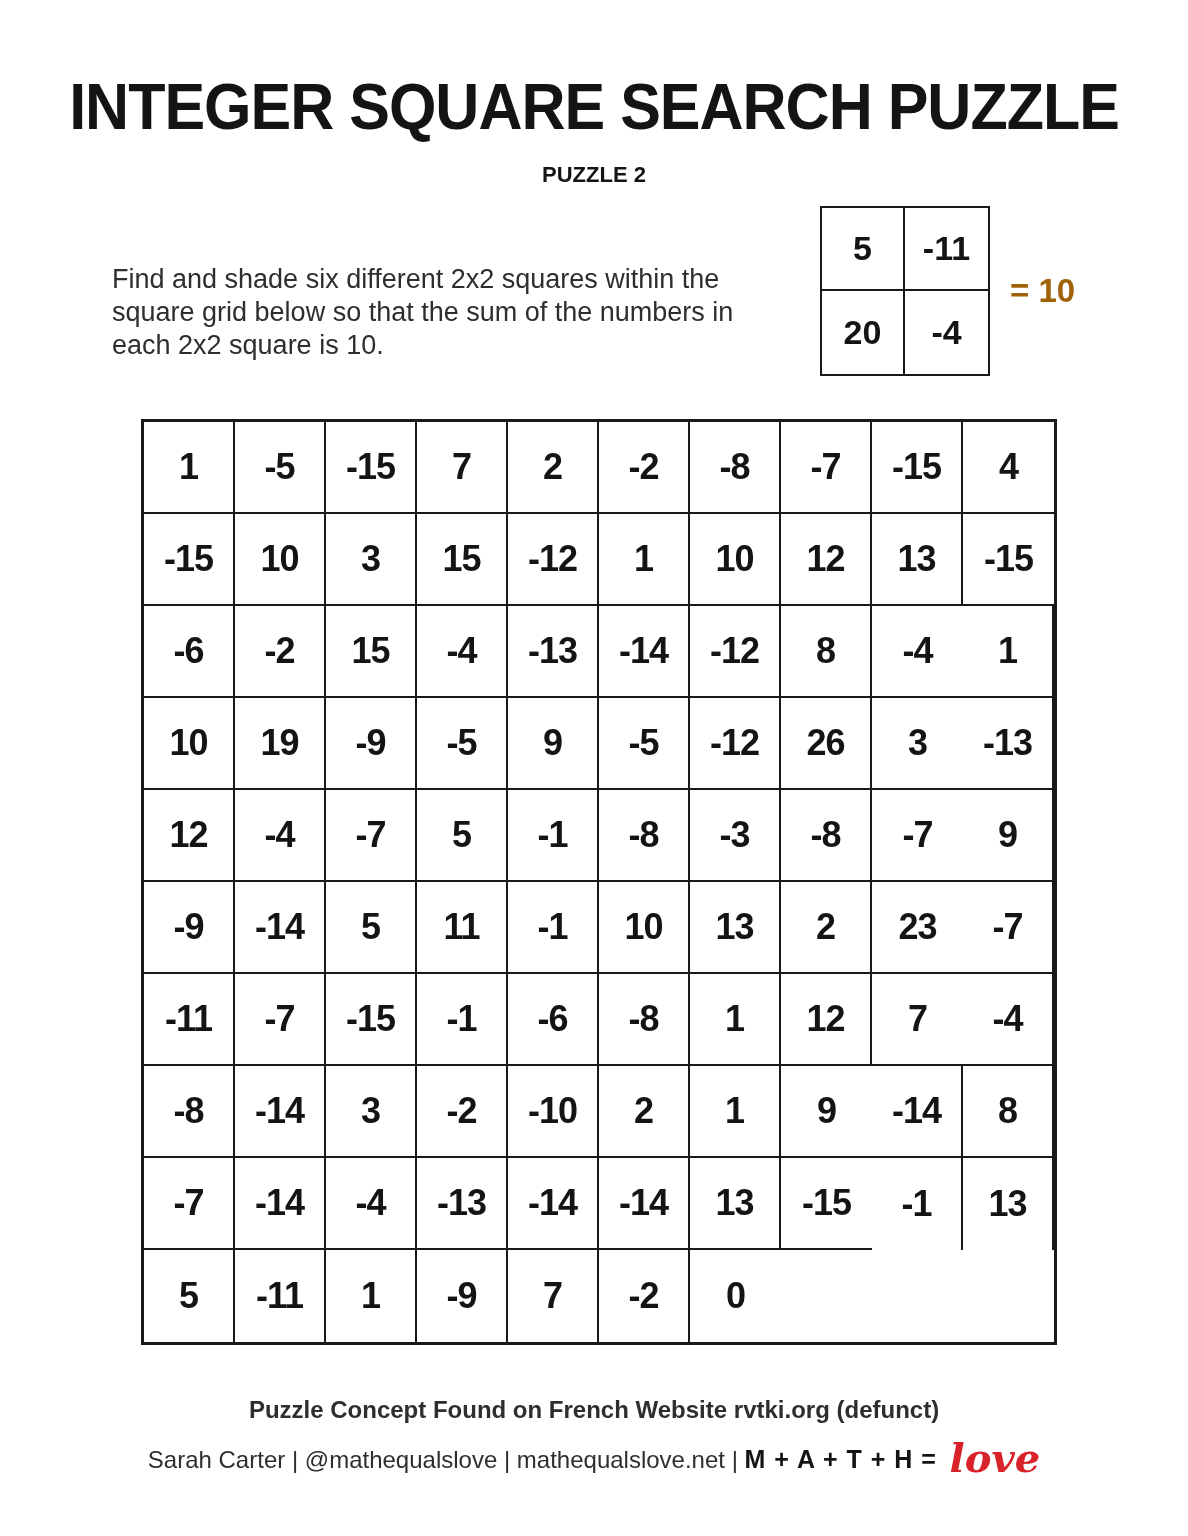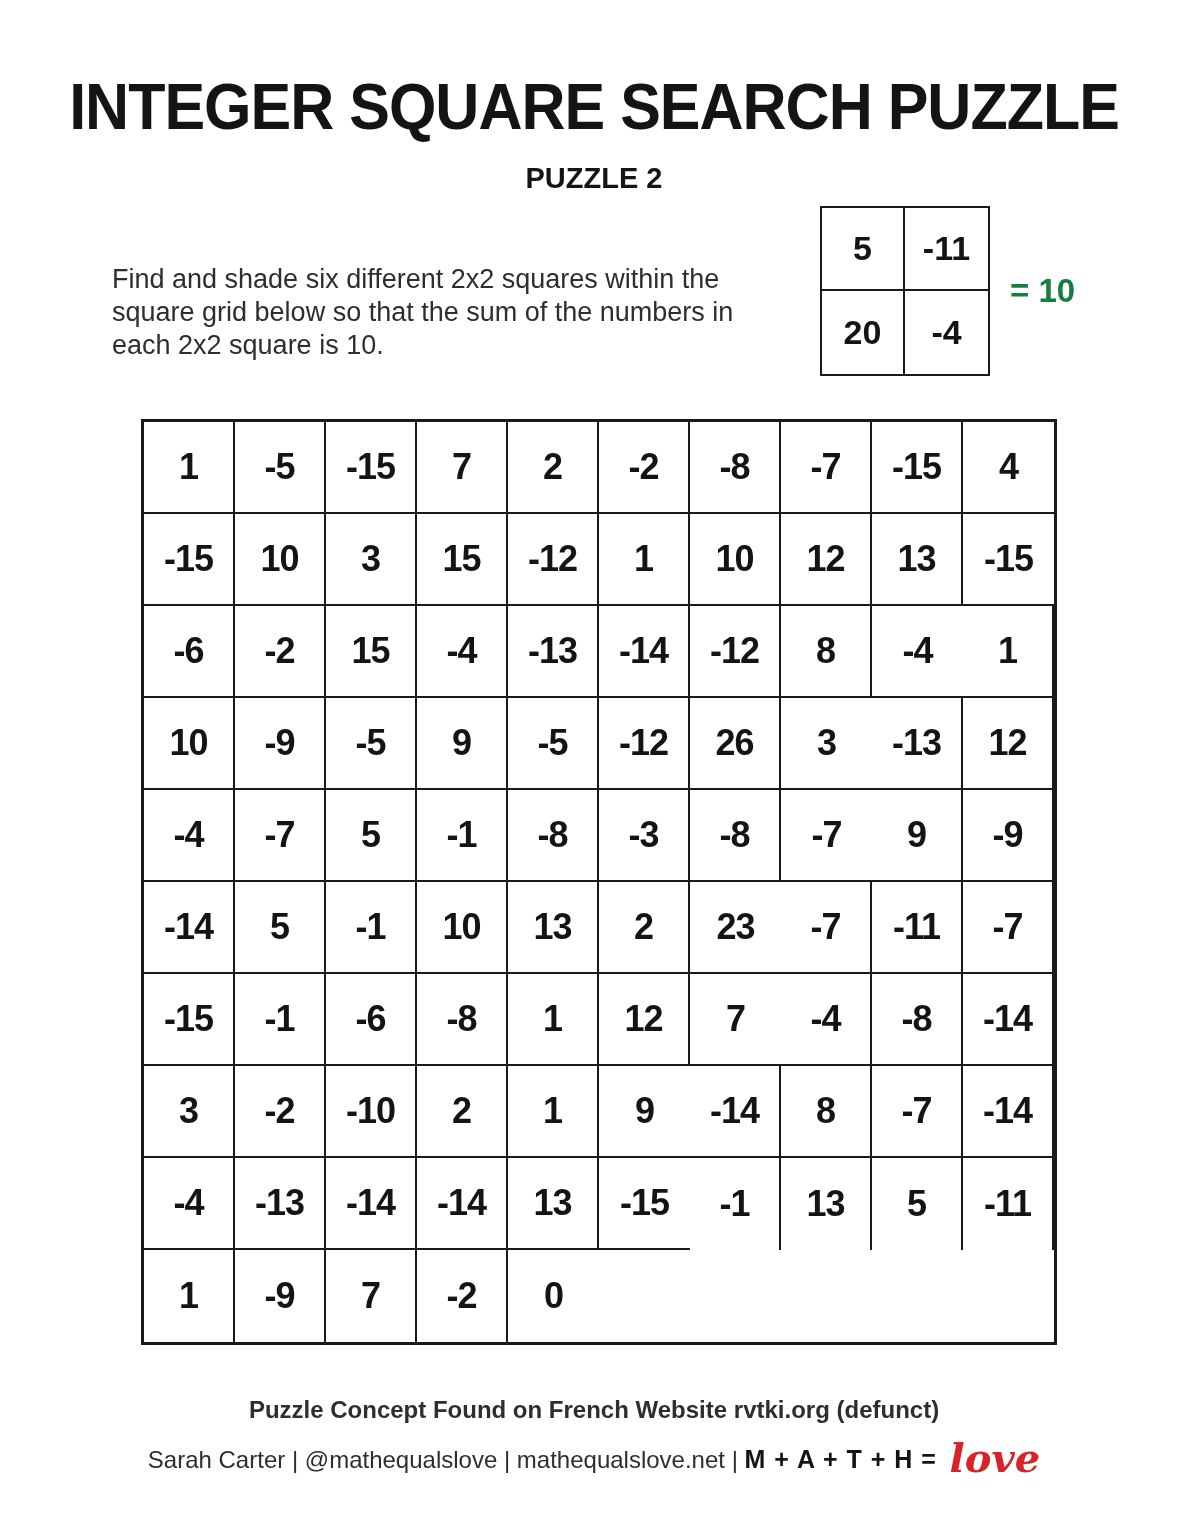--- a/index.html
+++ b/index.html
@@ -16,21 +16,21 @@
   .title {
     position: absolute; top: 72px; left: 0; width: 100%;
     text-align: center;
     font-size: 61px; font-weight: 800; letter-spacing: -1px;
     color: #141414;
     transform: scaleY(1.05);
   }
   .subtitle {
     position: absolute; top: 162px; left: 0; width: 100%;
     text-align: center;
-    font-size: 29px; font-weight: 800; letter-spacing: 0;
+    font-size: 22px; font-weight: 800; letter-spacing: 0;
     color: #141414;
   }
 
   .instructions {
     position: absolute; top: 243px; left: 112px; width: 672px;
     font-size: 27px; font-weight: 400; line-height: 1.22;
     color: #2e2e2e;
     margin-top: 20px;
   }
 
@@ -48,21 +48,21 @@
   .example-grid .cell {
     border-right: 2px solid #1a1a1a;
     border-bottom: 2px solid #1a1a1a;
     display: flex; align-items: center; justify-content: center;
     font-size: 34px; font-weight: 700; color: #141414;
   }
   .example-grid .cell.last-col { border-right: none; }
   .example-grid .cell.last-row { border-bottom: none; }
   .example-result {
     margin-left: 20px;
-    font-size: 33px; font-weight: 700; color: #15803d;
+    font-size: 33px; font-weight: 700; color: #a16207;
     white-space: nowrap;
   }
 
   .main-grid {
     position: absolute; top: 419px; left: 141px;
     display: grid;
     grid-template-columns: repeat(10, 91px);
     grid-auto-rows: 92px;
     border: 3px solid #1a1a1a;
     background: #fff;
@@ -146,20 +146,21 @@
       <div class="cell">-2</div>
       <div class="cell">15</div>
       <div class="cell">-4</div>
       <div class="cell">-13</div>
       <div class="cell">-14</div>
       <div class="cell">-12</div>
       <div class="cell">8</div>
       <div class="cell last-col">-4</div>
       <div class="cell">1</div>
       <div class="cell">10</div>
+      <div class="cell">19</div>
       <div class="cell">-9</div>
       <div class="cell">-5</div>
       <div class="cell">9</div>
       <div class="cell">-5</div>
       <div class="cell">-12</div>
       <div class="cell">26</div>
       <div class="cell last-col">3</div>
       <div class="cell">-13</div>
       <div class="cell">12</div>
       <div class="cell">-4</div>
@@ -167,20 +168,21 @@
       <div class="cell">5</div>
       <div class="cell">-1</div>
       <div class="cell">-8</div>
       <div class="cell">-3</div>
       <div class="cell">-8</div>
       <div class="cell last-col">-7</div>
       <div class="cell">9</div>
       <div class="cell">-9</div>
       <div class="cell">-14</div>
       <div class="cell">5</div>
+      <div class="cell">11</div>
       <div class="cell">-1</div>
       <div class="cell">10</div>
       <div class="cell">13</div>
       <div class="cell">2</div>
       <div class="cell last-col">23</div>
       <div class="cell">-7</div>
       <div class="cell">-11</div>
       <div class="cell">-7</div>
       <div class="cell">-15</div>
       <div class="cell">-1</div>

